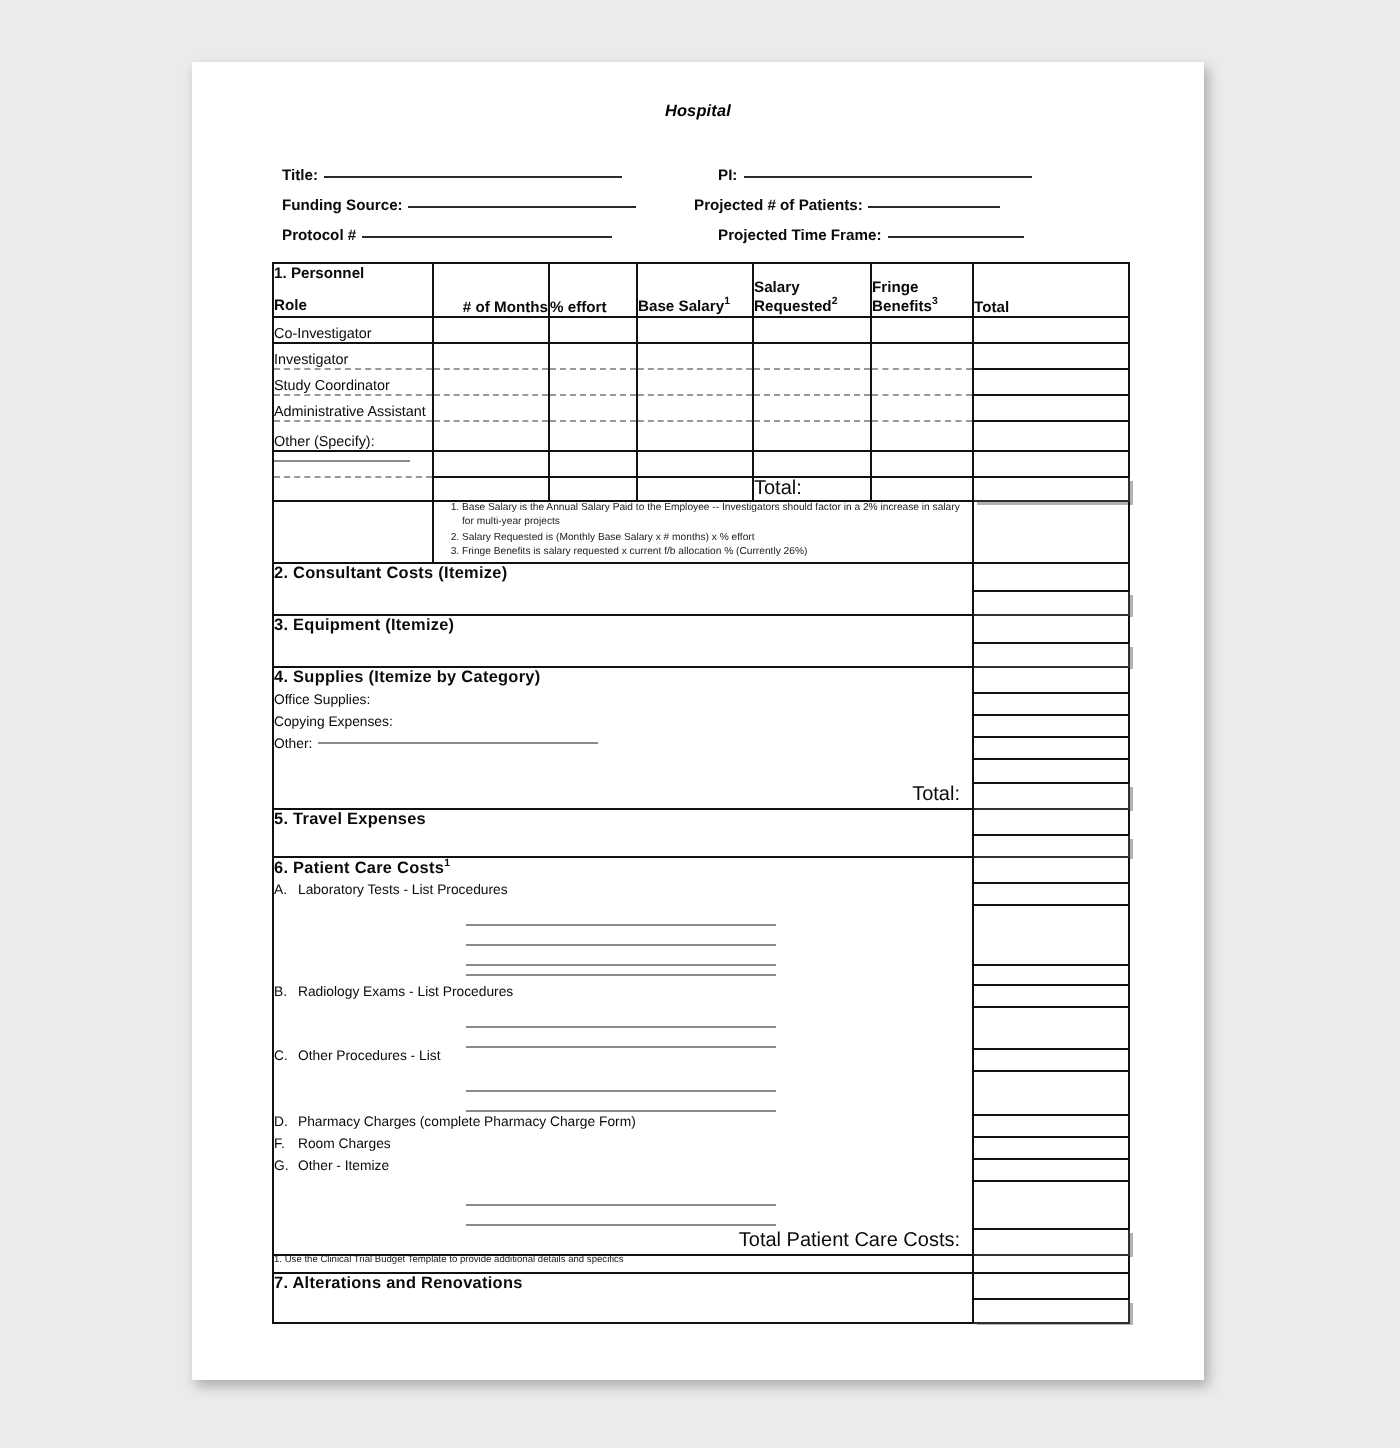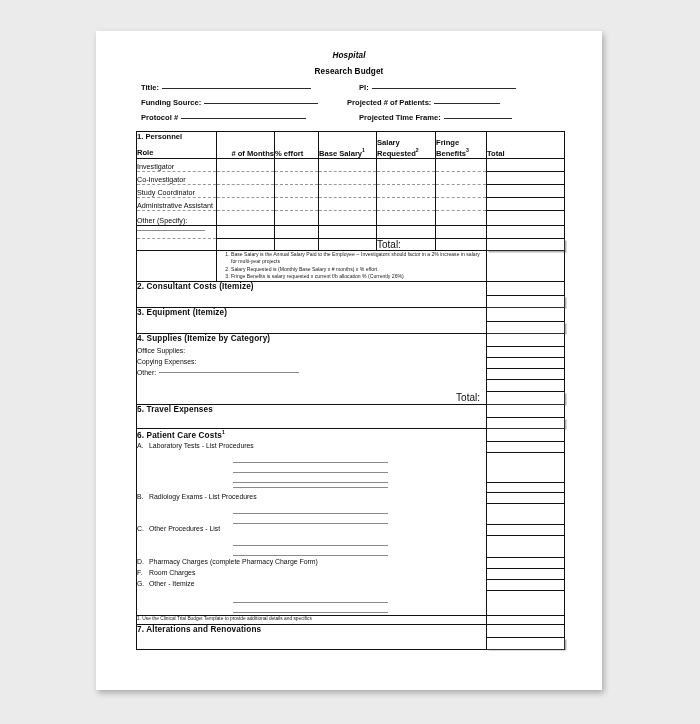--- a/index.html
+++ b/index.html
@@ -109,21 +109,20 @@
   .itemrow { padding: 1.5px 0 1.5px 0; font-size: 6.9px; }
   .letter { display:inline-block; width: 12px; }
 </style>
 </head>
 <body>
 
 <div class="page">
   <div class="inner">
 
     <div class="hdr-title t1">Hospital</div>
-    <div class="hdr-title t2">Research Budget</div>
 
     <div class="fld" style="left:45px; top:52px;">
       <span class="lbl">Title:</span><span class="rule" style="width:149px;"></span>
     </div>
     <div class="fld" style="left:45px; top:67px;">
       <span class="lbl">Funding Source:</span><span class="rule" style="width:114px;"></span>
     </div>
     <div class="fld" style="left:45px; top:82px;">
       <span class="lbl">Protocol #</span><span class="rule" style="width:125px;"></span>
     </div>
@@ -169,38 +168,38 @@
         </td>
         <td class="pad colhead" style="vertical-align:bottom;">
           <span>Fringe Benefits</span><span class="sup">3</span>
         </td>
         <td class="pad colhead" style="vertical-align:bottom;">
           <span>Total</span>
         </td>
       </tr>
 
       <tr>
+        <td class="lbl-cell dashb dasht" style="height:12px; vertical-align:bottom;">Co-Investigator</td>
+        <td class="dashb dasht"></td>
+        <td class="dashb dasht"></td>
+        <td class="dashb dasht"></td>
+        <td class="dashb dasht"></td>
+        <td class="dashb dasht"></td>
+        <td class="moneyplain"></td>
+      </tr>
+      <tr>
         <td class="lbl-cell dashb" style="height:12px; vertical-align:bottom;">Investigator</td>
         <td class="dashb"></td>
         <td class="dashb"></td>
         <td class="dashb"></td>
         <td class="dashb"></td>
         <td class="dashb"></td>
         <td class="moneyplain"></td>
       </tr>
       <tr>
-        <td class="lbl-cell dashb dasht" style="height:12px; vertical-align:bottom;">Co-Investigator</td>
-        <td class="dashb dasht"></td>
-        <td class="dashb dasht"></td>
-        <td class="dashb dasht"></td>
-        <td class="dashb dasht"></td>
-        <td class="dashb dasht"></td>
-        <td class="moneyplain"></td>
-      </tr>
-      <tr>
         <td class="lbl-cell dashb dasht" style="height:12px; vertical-align:bottom;">Study Coordinator</td>
         <td class="dashb dasht"></td>
         <td class="dashb dasht"></td>
         <td class="dashb dasht"></td>
         <td class="dashb dasht"></td>
         <td class="dashb dasht"></td>
         <td class="moneyplain"></td>
       </tr>
       <tr>
         <td class="lbl-cell dashb dasht" style="height:12px; vertical-align:bottom;">Administrative Assistant</td>
@@ -385,20 +384,24 @@
         <td class="moneyplain"></td>
       </tr>
       <tr>
         <td colspan="6" class="not nob" style="height:24px;">
           <span class="blankline" style="margin-top:11px;"></span>
           <span class="blankline"></span>
         </td>
         <td class="moneyplain"></td>
       </tr>
 
+      <tr>
+        <td colspan="6" class="not totlbl right" style="height:12px; padding-right:6px;">Total Patient Care Costs:</td>
+        <td class="money"></td>
+      </tr>
 
       <tr>
         <td colspan="6" class="fnbar" style="height:8px;">1. Use the Clinical Trial Budget Template to provide additional details and specifics</td>
         <td class="moneyplain"></td>
       </tr>
 
       <tr>
         <td colspan="6" class="sec nob" style="height:13px;">7.  Alterations and Renovations</td>
         <td class="moneyplain"></td>
       </tr>

